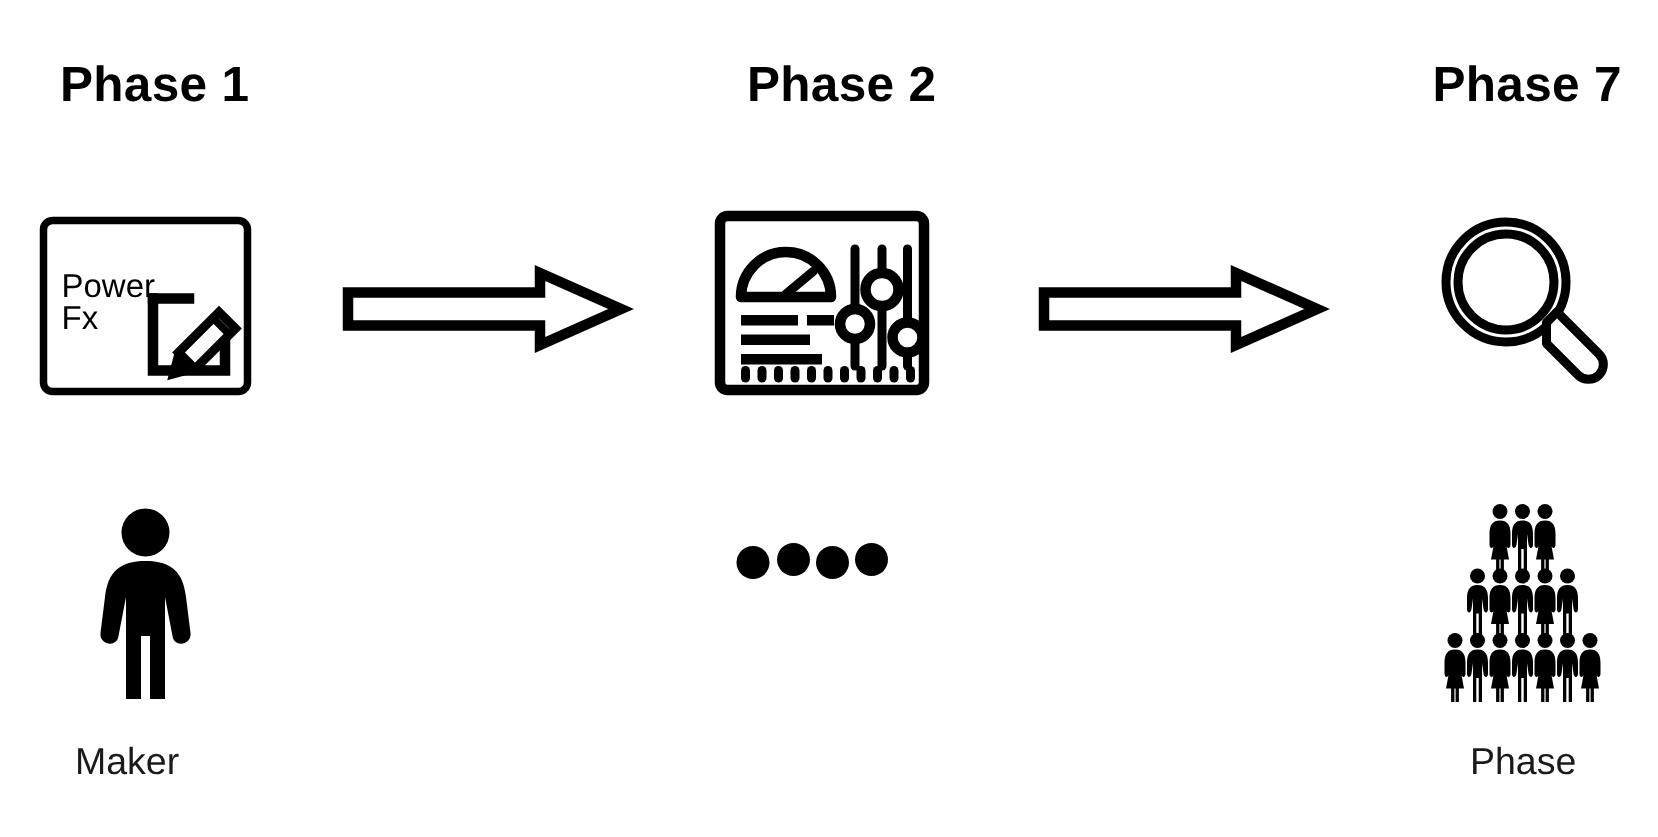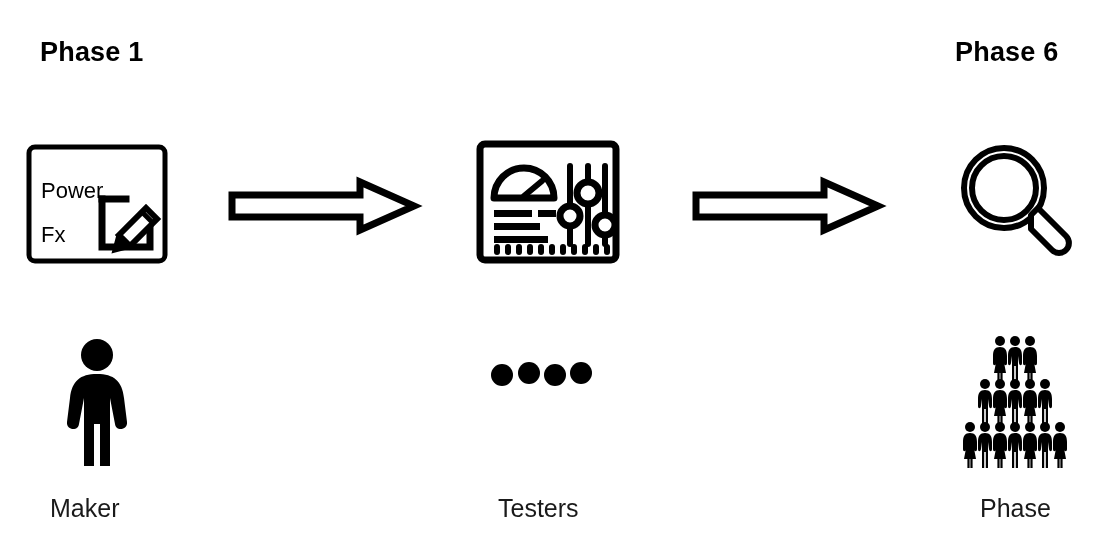--- a/index.html
+++ b/index.html
@@ -16,21 +16,21 @@
     color: #000000;
   }
   .stage {
     position: absolute;
     left: 0; top: 0;
     width: 1105px;
     height: 558px;
   }
   .phase-title {
     position: absolute;
-    font-size: 27px;
+    font-size: 33px;
     font-weight: bold;
     color: #000000;
     white-space: nowrap;
     letter-spacing: 0.2px;
   }
   #phase-title-1 { left: 40px;  top: 37px; }
   #phase-title-2 { left: 498px; top: 37px; }
   #phase-title-3 { left: 955px; top: 37px; }
 
   .role-label {
@@ -60,31 +60,32 @@
 
   .pfx-text {
     position: absolute;
     font-size: 22px;
     font-weight: normal;
     line-height: 30px;
     color: #000000;
     white-space: nowrap;
   }
   #powerfx-word-power { left: 41px; top: 176px; }
-  #powerfx-word-fx    { left: 41px; top: 220px; }
+  #powerfx-word-fx    { left: 41px; top: 197px; }
 
   svg { display: block; overflow: visible; }
 </style>
 </head>
 <body>
 
 <div class="stage">
 
   <div class="phase-title" id="phase-title-1">Phase 1</div>
-  <div class="phase-title" id="phase-title-3">Phase 6</div>
+  <div class="phase-title" id="phase-title-2">Phase 2</div>
+  <div class="phase-title" id="phase-title-3">Phase 7</div>
 
   <div class="icon-slot" id="powerfx-card">
     <svg width="142" height="120" viewBox="0 0 142 120" fill="none">
       <rect x="3" y="3" width="136" height="114" rx="6" ry="6" fill="#ffffff" stroke="#000000" stroke-width="5"></rect>
 
       <path d="M76 55 L76 103 L124 103 L124 74" fill="none" stroke="#000000" stroke-width="7" stroke-linecap="square" stroke-linejoin="miter"></path>
       <path d="M76 55 L100 55" fill="none" stroke="#000000" stroke-width="7" stroke-linecap="square"></path>
       <path d="M93 91 L120 64 L131 75 L104 102 Z" fill="#ffffff" stroke="#000000" stroke-width="6" stroke-linejoin="miter"></path>
       <path d="M93 91 L89 106 L104 102" fill="#000000" stroke="#000000" stroke-width="5" stroke-linejoin="miter"></path>
       <path d="M116 68 L127 79" stroke="#000000" stroke-width="5"></path>
@@ -215,16 +216,15 @@
         <use href="#pp-dress" x="31" y="86"></use>
         <use href="#pp-pants" x="46" y="86"></use>
         <use href="#pp-dress" x="61" y="86"></use>
         <use href="#pp-pants" x="76" y="86"></use>
         <use href="#pp-dress" x="91" y="86"></use>
       </g>
     </svg>
   </div>
 
   <div class="role-label" id="role-label-1">Maker</div>
-  <div class="role-label" id="role-label-2">Testers</div>
   <div class="role-label" id="role-label-3">Phase</div>
 
 </div>
 
 </body></html>

